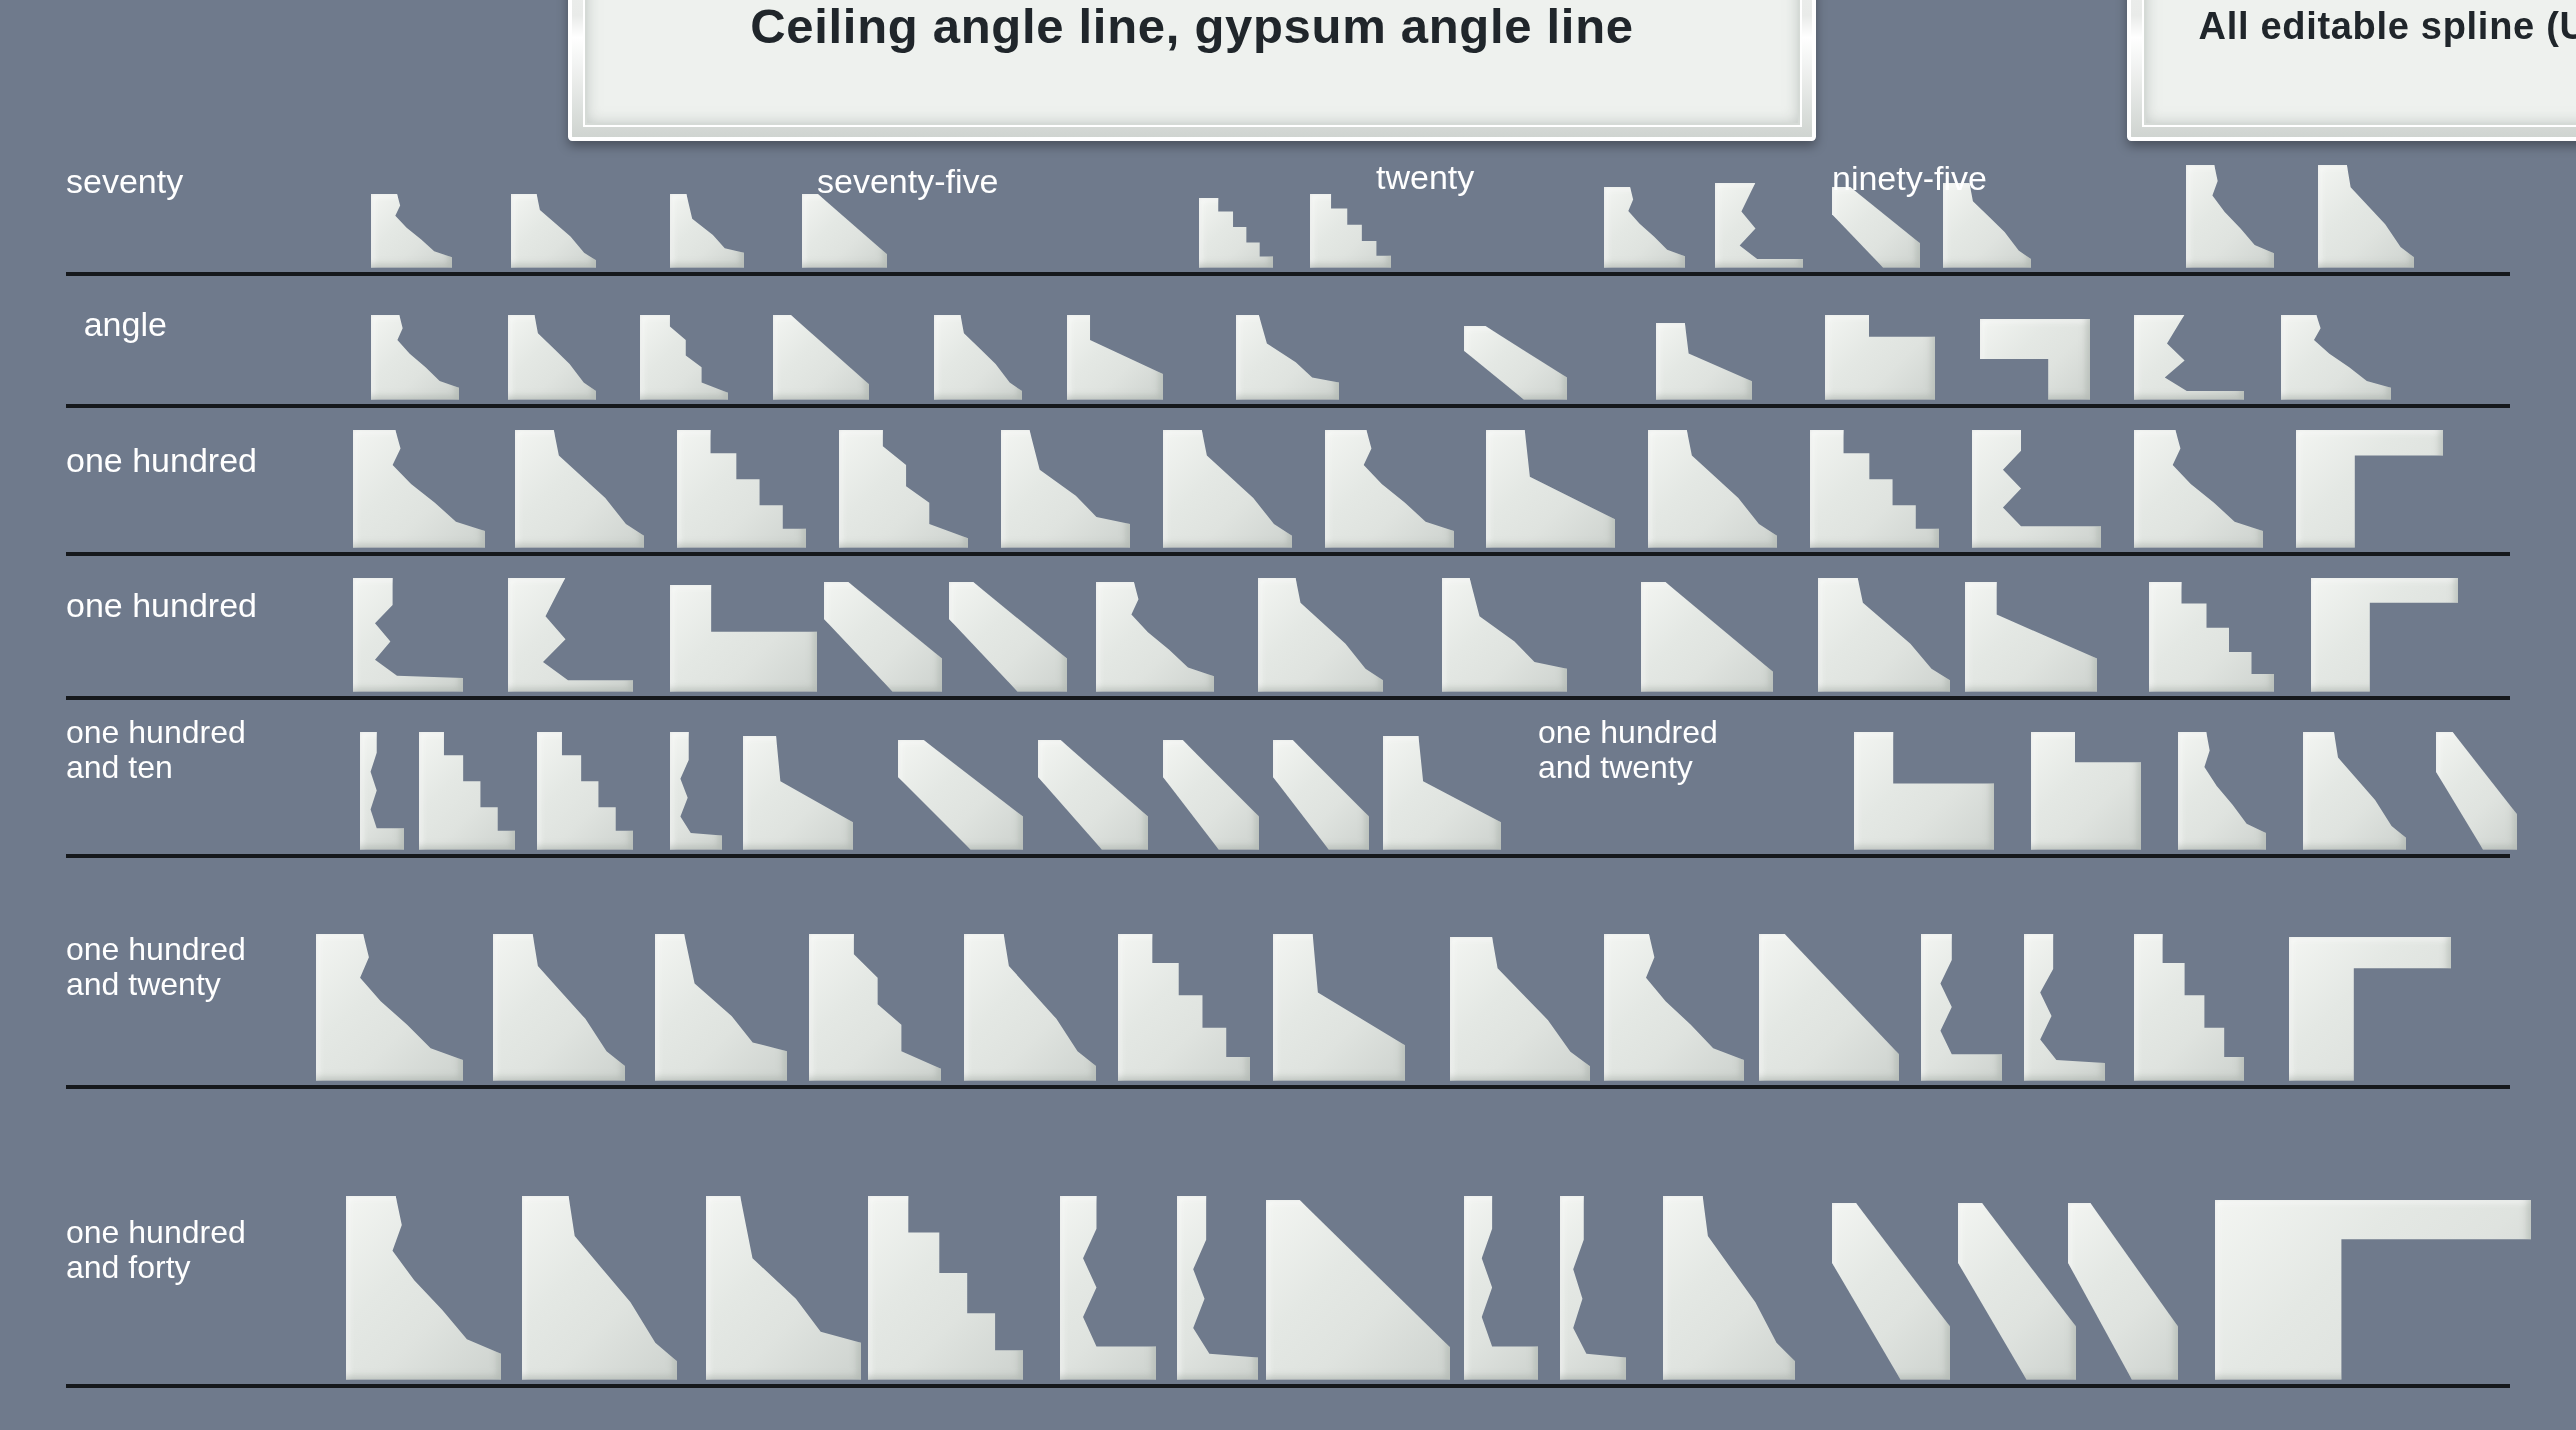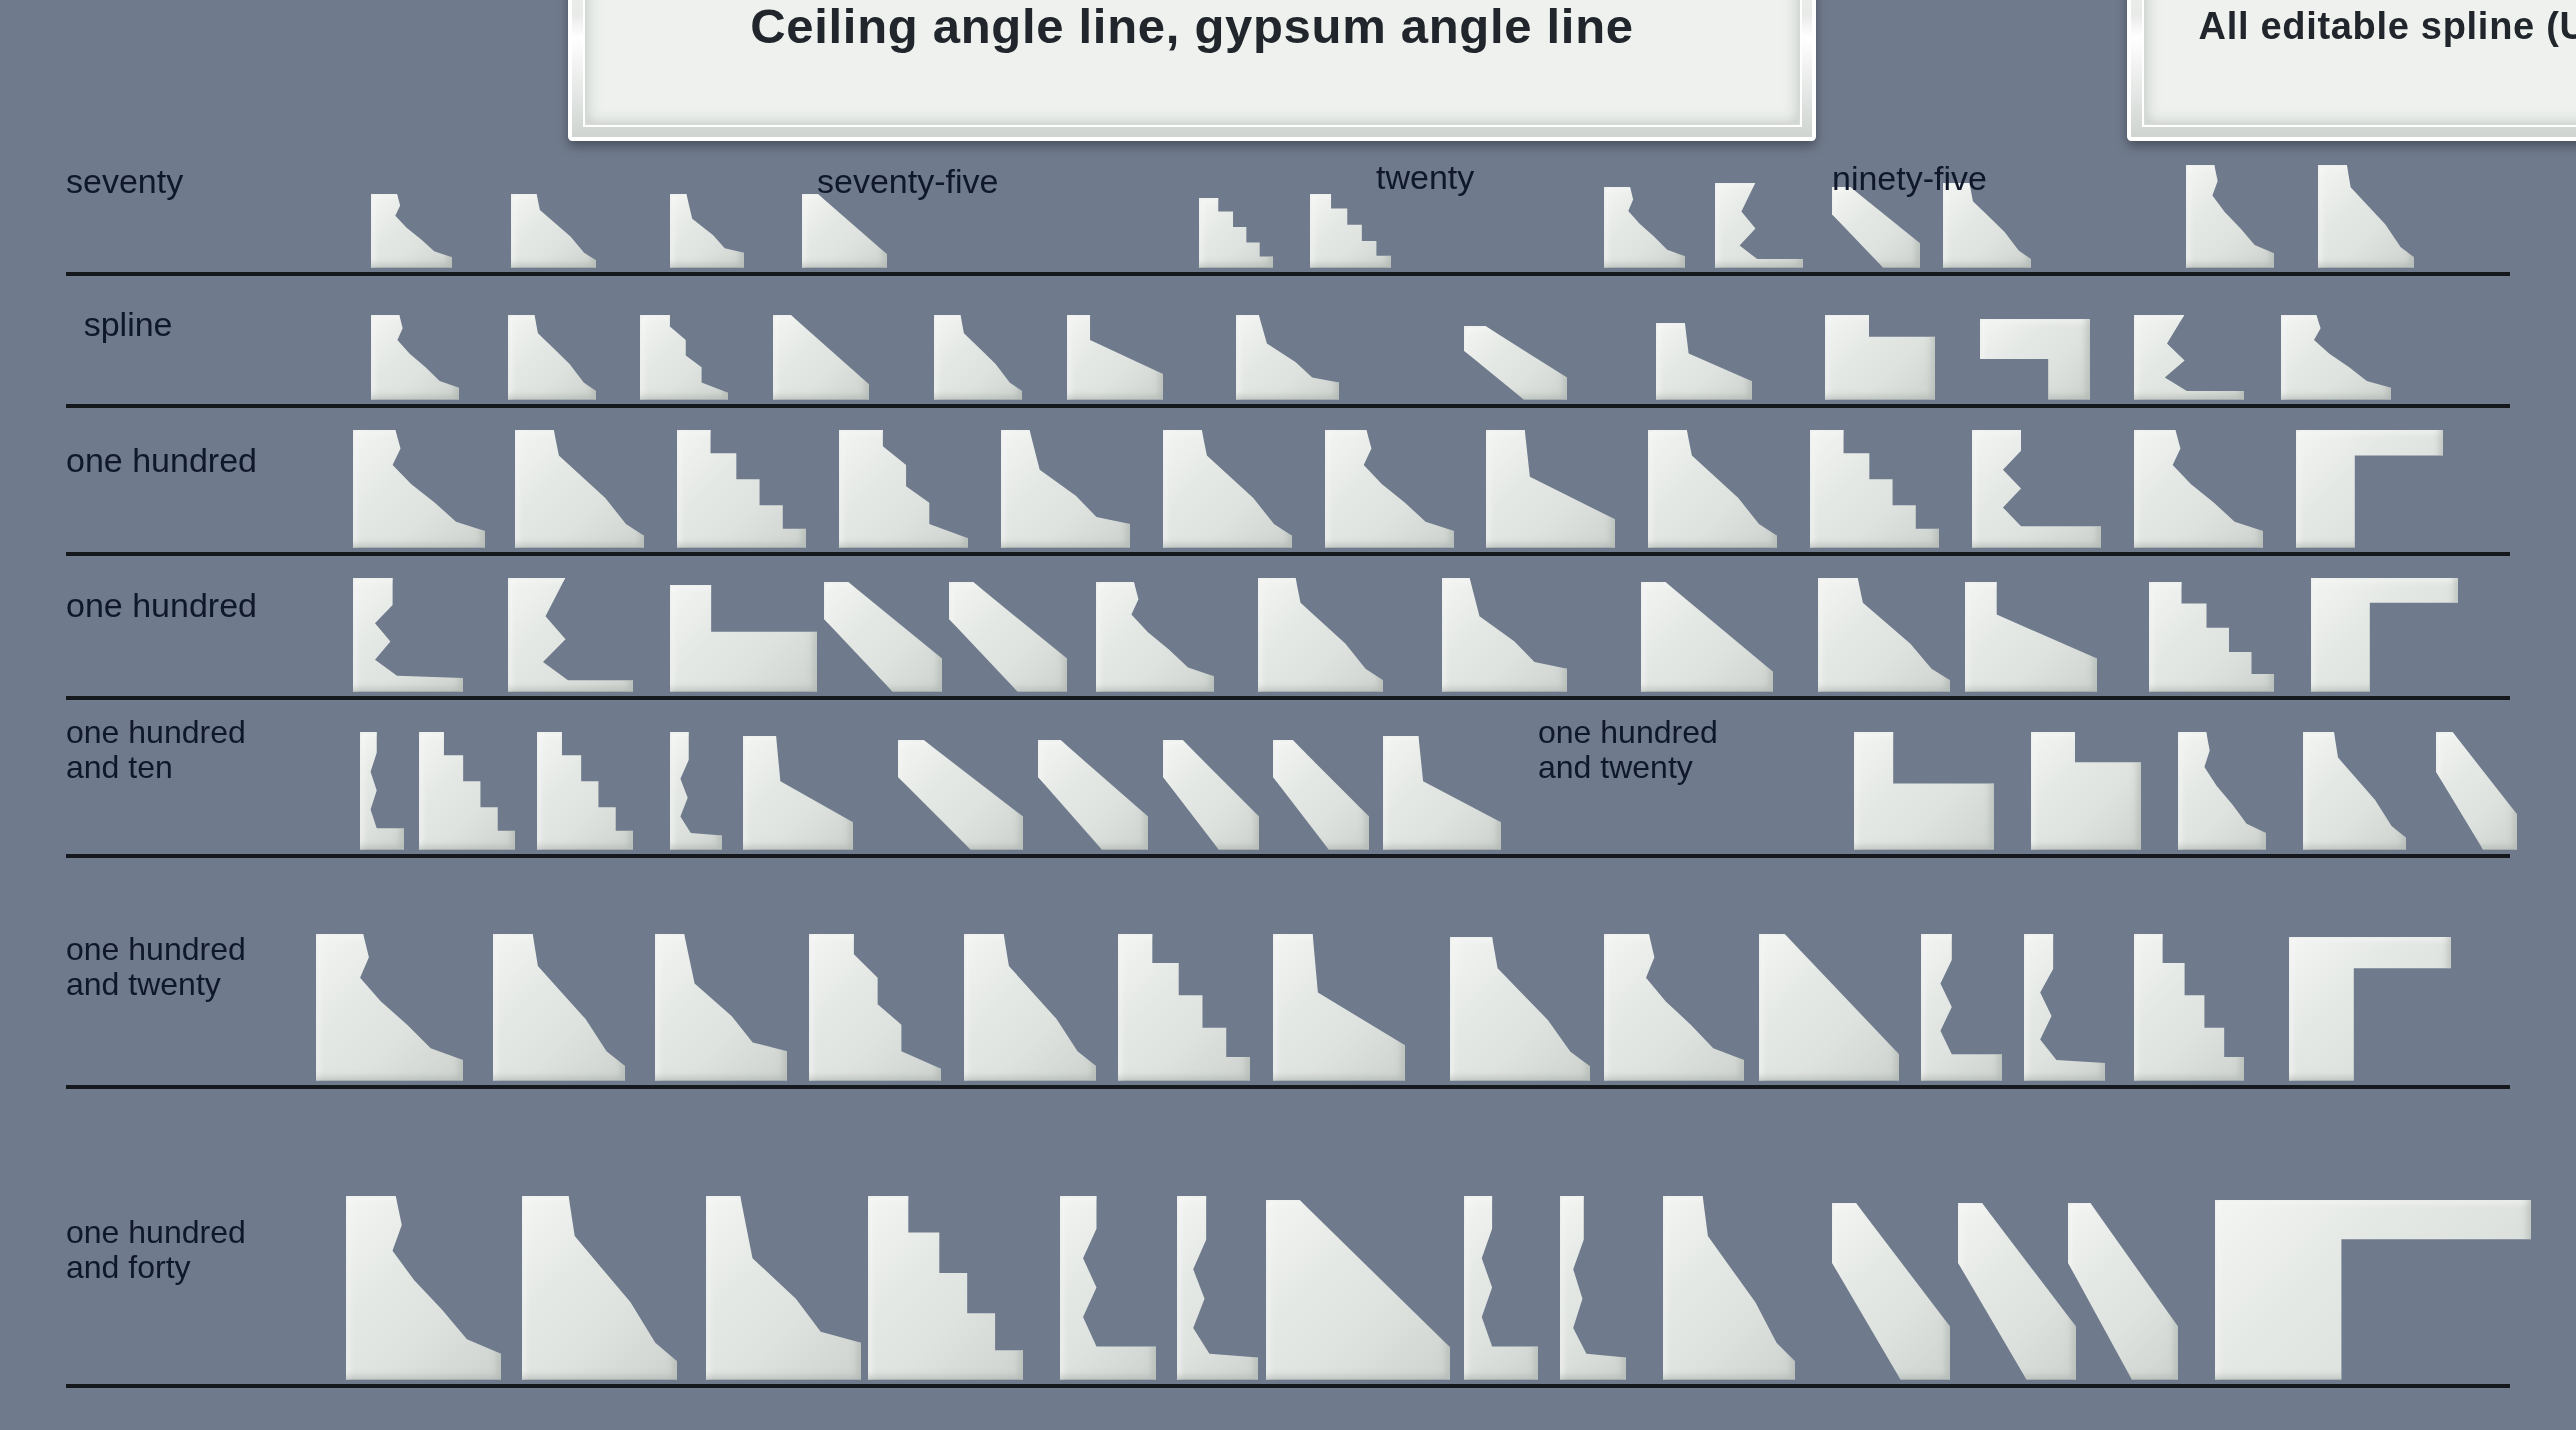--- a/index.html
+++ b/index.html
@@ -45,21 +45,21 @@
 
   
   .row{
     position:absolute;
     left:66px;
     width:2444px;
     border-bottom:4.4px solid #15181c;
   }
   .row-label{
     position:absolute;
-    color:#0f172a;
+    color:#ffffff;
     font-size:34px;
     line-height:1.08;
     white-space:pre-line;
     z-index:5;
   }
   .row-label.sm{font-size:32px;}
 
   .shapes{
     position:absolute;
     left:0;top:0;
@@ -137,21 +137,21 @@
         <div class="shape c2" style="left: 868px; width: 88px; height: 85px;"></div>
         <div class="shape c5" style="left: 1001px; width: 96px; height: 85px;"></div>
         <div class="shape c8" style="left: 1170px; width: 103px; height: 85px;"></div>
         <div class="shape c12" style="left: 1398px; width: 103px; height: 74px;"></div>
         <div class="shape c16" style="left: 1590px; width: 96px; height: 77px;"></div>
         <div class="shape c7" style="left: 1759px; width: 110px; height: 85px;"></div>
         <div class="shape c13" style="left: 1914px; width: 110px; height: 81px;"></div>
         <div class="shape c11" style="left: 2068px; width: 110px; height: 85px;"></div>
         <div class="shape c1" style="left: 2215px; width: 110px; height: 85px;"></div>
       </div>
-      <div class="row-label" style="left: 17.7px; top: 34px;">spline</div>
+      <div class="row-label" style="left: 17.7px; top: 34px;">angle</div>
     </div>
     <div class="row" style="top: 405px; height: 147px;">
       <div class="shapes">
         <div class="shape c1" style="left: 287px; width: 132px; height: 118px;"></div>
         <div class="shape c2" style="left: 449px; width: 129px; height: 118px;"></div>
         <div class="shape c3" style="left: 611px; width: 129px; height: 118px;"></div>
         <div class="shape c10" style="left: 773px; width: 129px; height: 118px;"></div>
         <div class="shape c8" style="left: 935px; width: 129px; height: 118px;"></div>
         <div class="shape c2" style="left: 1097px; width: 129px; height: 118px;"></div>
         <div class="shape c1" style="left: 1259px; width: 129px; height: 118px;"></div>

